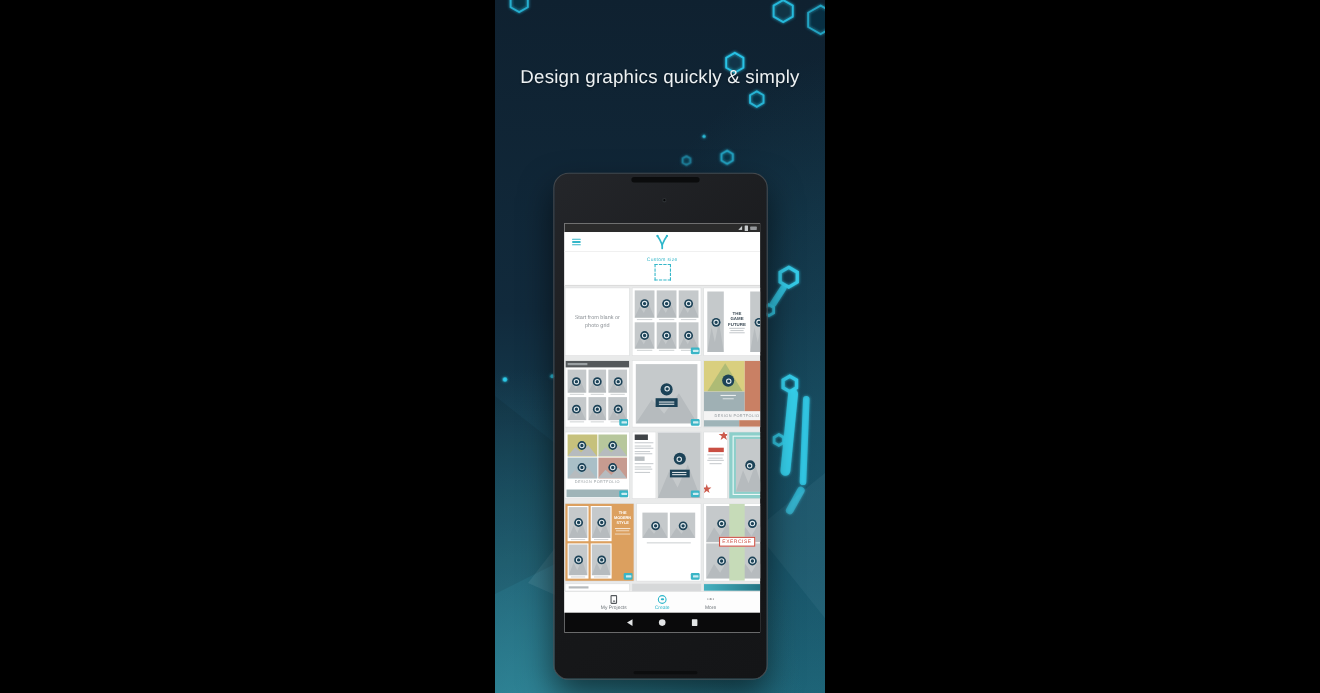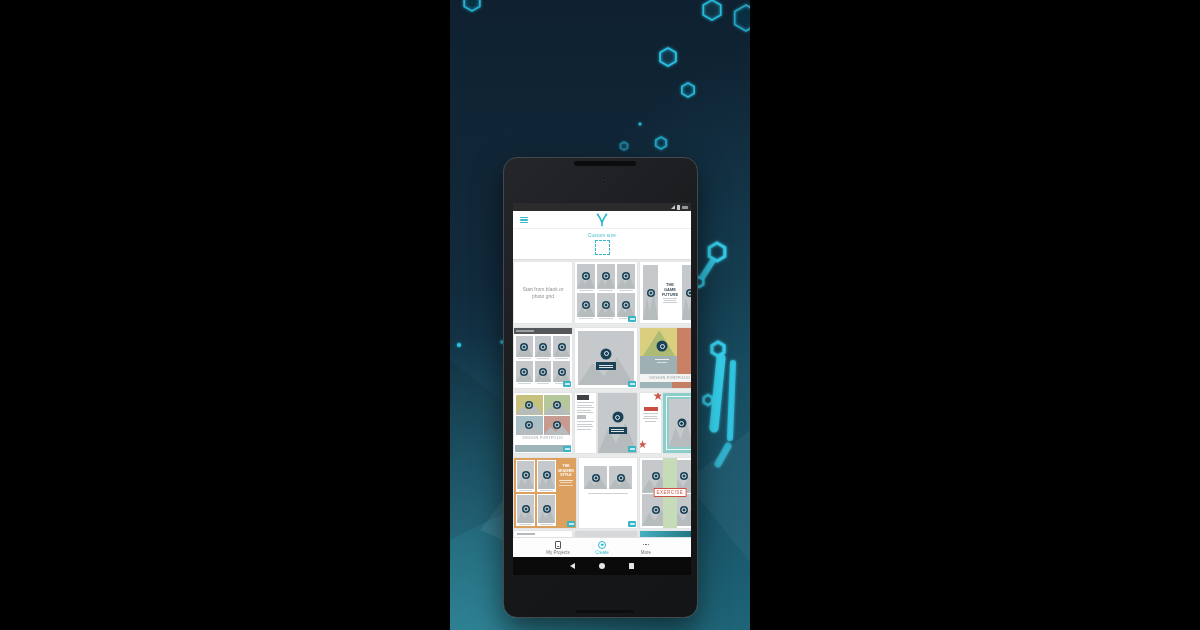--- a/index.html
+++ b/index.html
@@ -130,20 +130,21 @@
       <polygon points="258,395 262.3,397.5 262.3,402.5 258,405 253.7,402.5 253.7,397.5" stroke-width="2.5" opacity=".8"></polygon>
       <line x1="278" y1="446" x2="268" y2="464" stroke-width="7" opacity=".5"></line>
     </g>
     <g>
       <polygon points="30,530 78,468 66,546" fill="rgba(195,228,238,.10)"></polygon>
       <polygon points="236,482 300,430 300,562" fill="rgba(170,215,230,.06)"></polygon>
       <polygon points="0,360 140,470 0,540" fill="rgba(0,0,0,.08)"></polygon>
     </g>
   </svg>
 
+  <div class="headline">Design graphics quickly &amp; simply</div>
 
   <div class="tablet">
     <div class="speaker"></div>
     <div class="camera"></div>
     <div class="botslot"></div>
 
     <div class="screen">
 
       <div class="statusbar">
         <span class="sb-wifi"></span>

